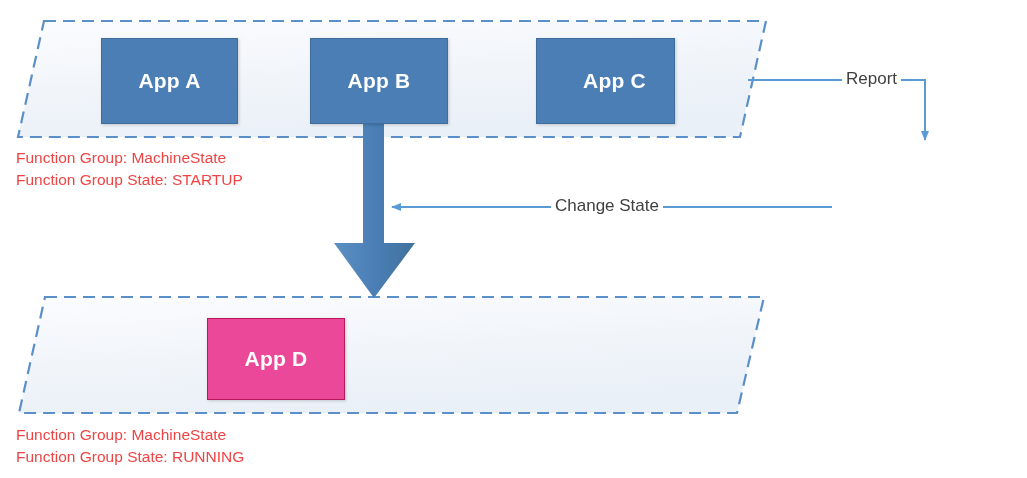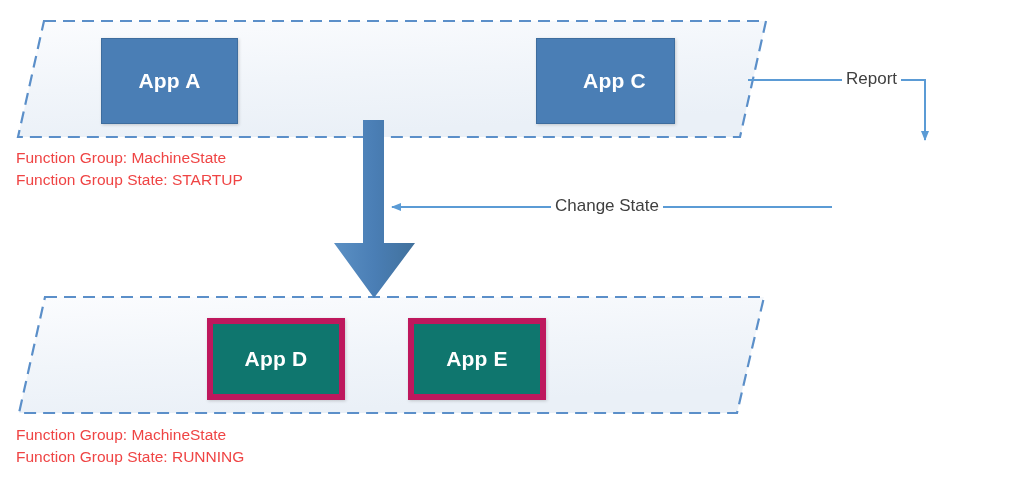--- a/index.html
+++ b/index.html
@@ -35,22 +35,22 @@
     font-weight: 600;
     letter-spacing: 0.2px;
     box-sizing: border-box;
     box-shadow: 1px 1px 3px rgba(0,0,0,0.18);
   }
   .app-box.blue {
     background: #4a7eb5;
     border: 1px solid #3e6d9e;
   }
   .app-box.green {
-    background: #0f766e;
-    border: 6px solid #be185d;
+    background: #ec4899;
+    border: 1px solid #be185d;
   }
   .manager-box {
     position: absolute;
     display: flex;
     align-items: center;
     justify-content: center;
     background: #ffc000;
     border: 1px solid #f0b800;
     color: #ffffff;
     font-size: 25px;
@@ -105,29 +105,29 @@
     <polygon points="363,120 384,120 384,243 415,243 374,298 334,243 363,243" fill="url(#blockArrowGrad)" stroke="none"></polygon>
 
     <path d="M748,80 L925,80 L925,140" fill="none" stroke="#5b9bd5" stroke-width="2" marker-end="url(#arrowThin)"></path>
 
     <path d="M832,207 L392,207" fill="none" stroke="#5b9bd5" stroke-width="2" marker-end="url(#arrowThin)"></path>
   </svg>
 
   <div class="app-box blue" style="left:101px; top:38px; width:137px; height:86px;">
     <span>App A</span>
   </div>
+  <div class="app-box blue" style="left:310px; top:38px; width:138px; height:86px;">
+    <span>App B</span>
+  </div>
   <div class="app-box blue" style="left:536px; top:38px; width:139px; height:86px;padding-left:18px;">
     <span>App C</span>
   </div>
 
   <div class="app-box green" style="left:207px; top:318px; width:138px; height:82px;">
     <span>App D</span>
-  </div>
-  <div class="app-box green" style="left:408px; top:318px; width:138px; height:82px;">
-    <span>App E</span>
   </div>
 
 
   <div class="edge-label" style="left:842px; top:69px;">Report</div>
   <div class="edge-label" style="left:551px; top:196px;">Change State</div>
 
   <div class="caption" style="left:16px; top:147px;">Function Group: MachineState</div>
   <div class="caption" style="left:16px; top:169px;">Function Group State: STARTUP</div>
 
   <div class="caption" style="left:16px; top:424px;">Function Group: MachineState</div>

